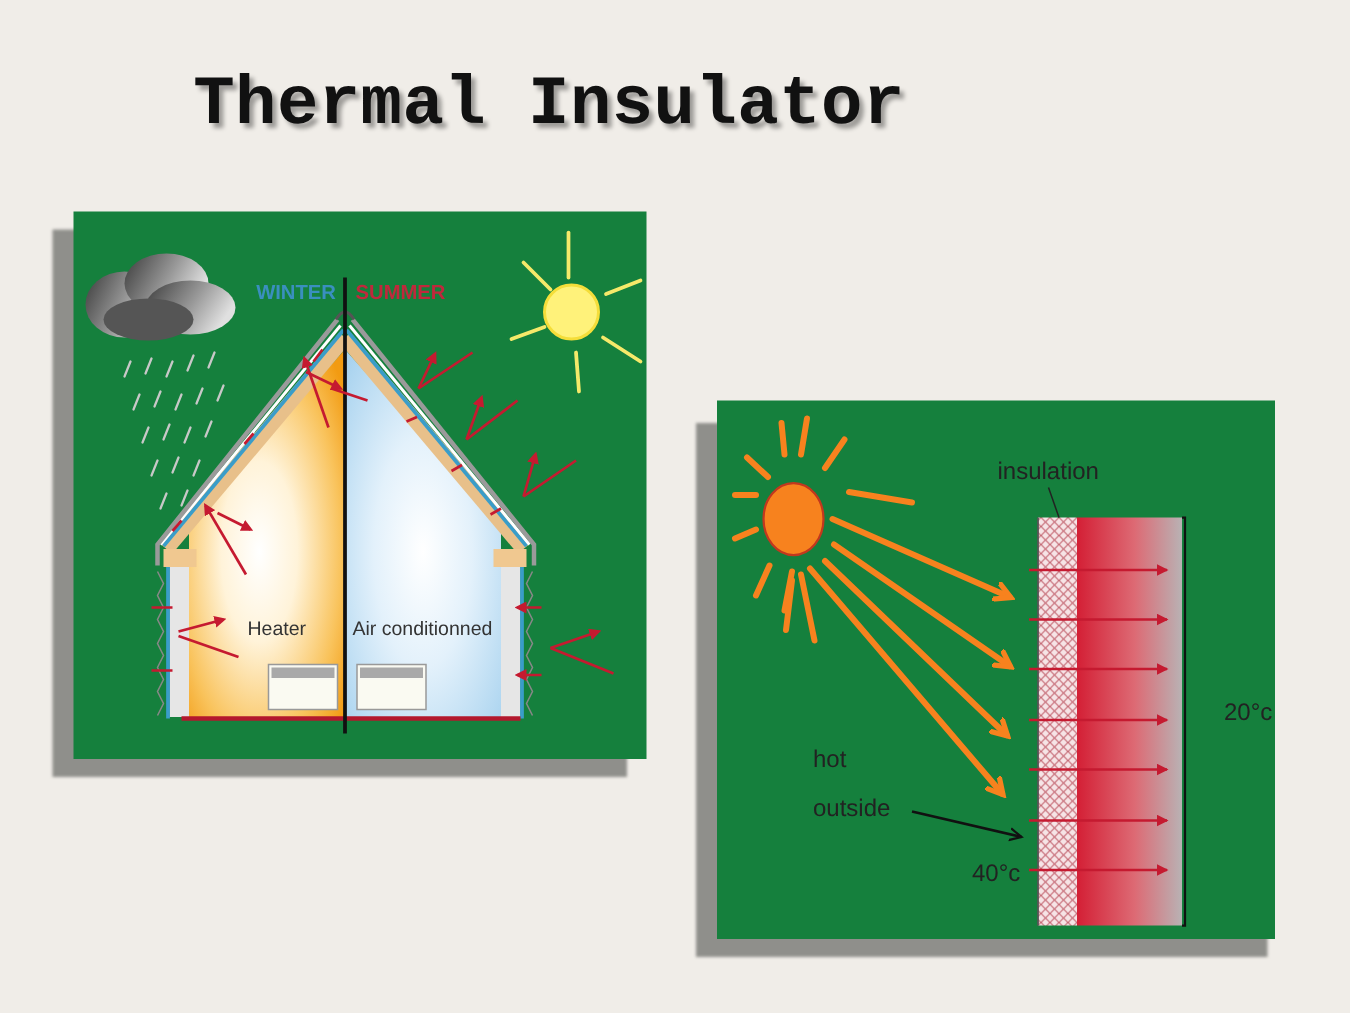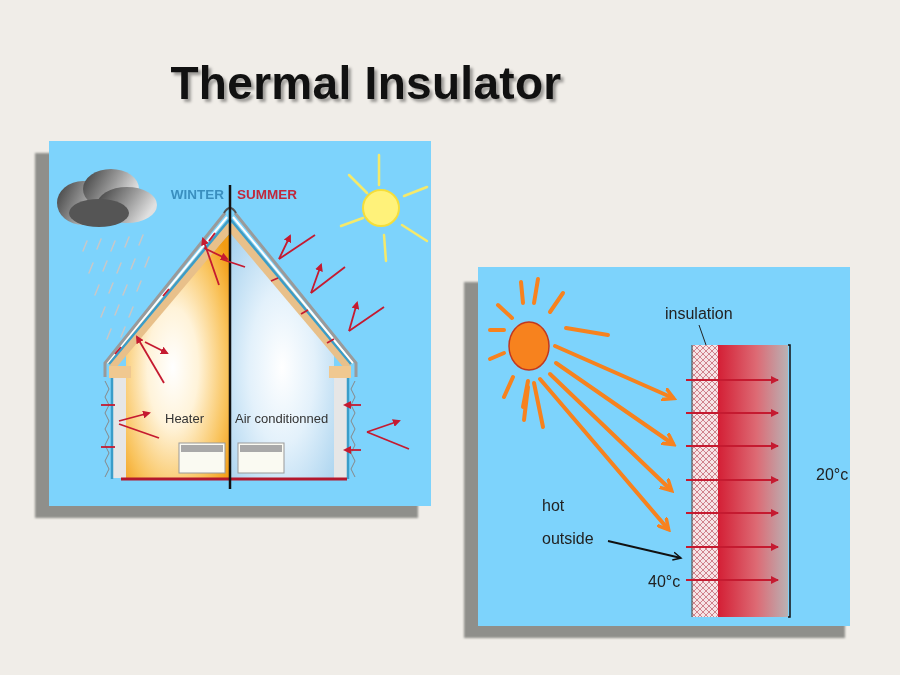--- a/index.html
+++ b/index.html
@@ -1,19 +1,19 @@
 <!DOCTYPE html>
 <html><head>
 <meta charset="utf-8">
 <style>
   html,body{margin:0;padding:0;}
   body{width:900px;height:675px;background:#f0ede8;position:relative;overflow:hidden;font-family:"Liberation Sans",sans-serif;}
-  .title{position:absolute;left:0;top:56px;width:732px;text-align:center;font-family:Liberation Sans, sans-serif;font-weight:bold;font-size:46px;color:#111;text-shadow:3px 3px 3px rgba(0,0,0,0.35);letter-spacing:0.3px;}
+  .title{position:absolute;left:0;top:44px;width:732px;text-align:center;font-family:Liberation Mono, monospace;font-weight:bold;font-size:46px;color:#111;text-shadow:3px 3px 3px rgba(0,0,0,0.35);letter-spacing:0.3px;}
   .shadow{position:absolute;background:#8f8f8b;filter:blur(1px);}
-  .frame{position:absolute;background:#7dd3fc;}
+  .frame{position:absolute;background:#15803d;}
   svg{display:block;}
   .lbl{font-family:"Liberation Sans",sans-serif;}
 </style>
 </head>
 <body>
 
 <div class="title">Thermal Insulator</div>
 
 <div class="shadow" style="left:35px;top:153px;width:383px;height:365px;"></div>
 <div class="frame" style="left:49px;top:141px;width:382px;height:365px;">

